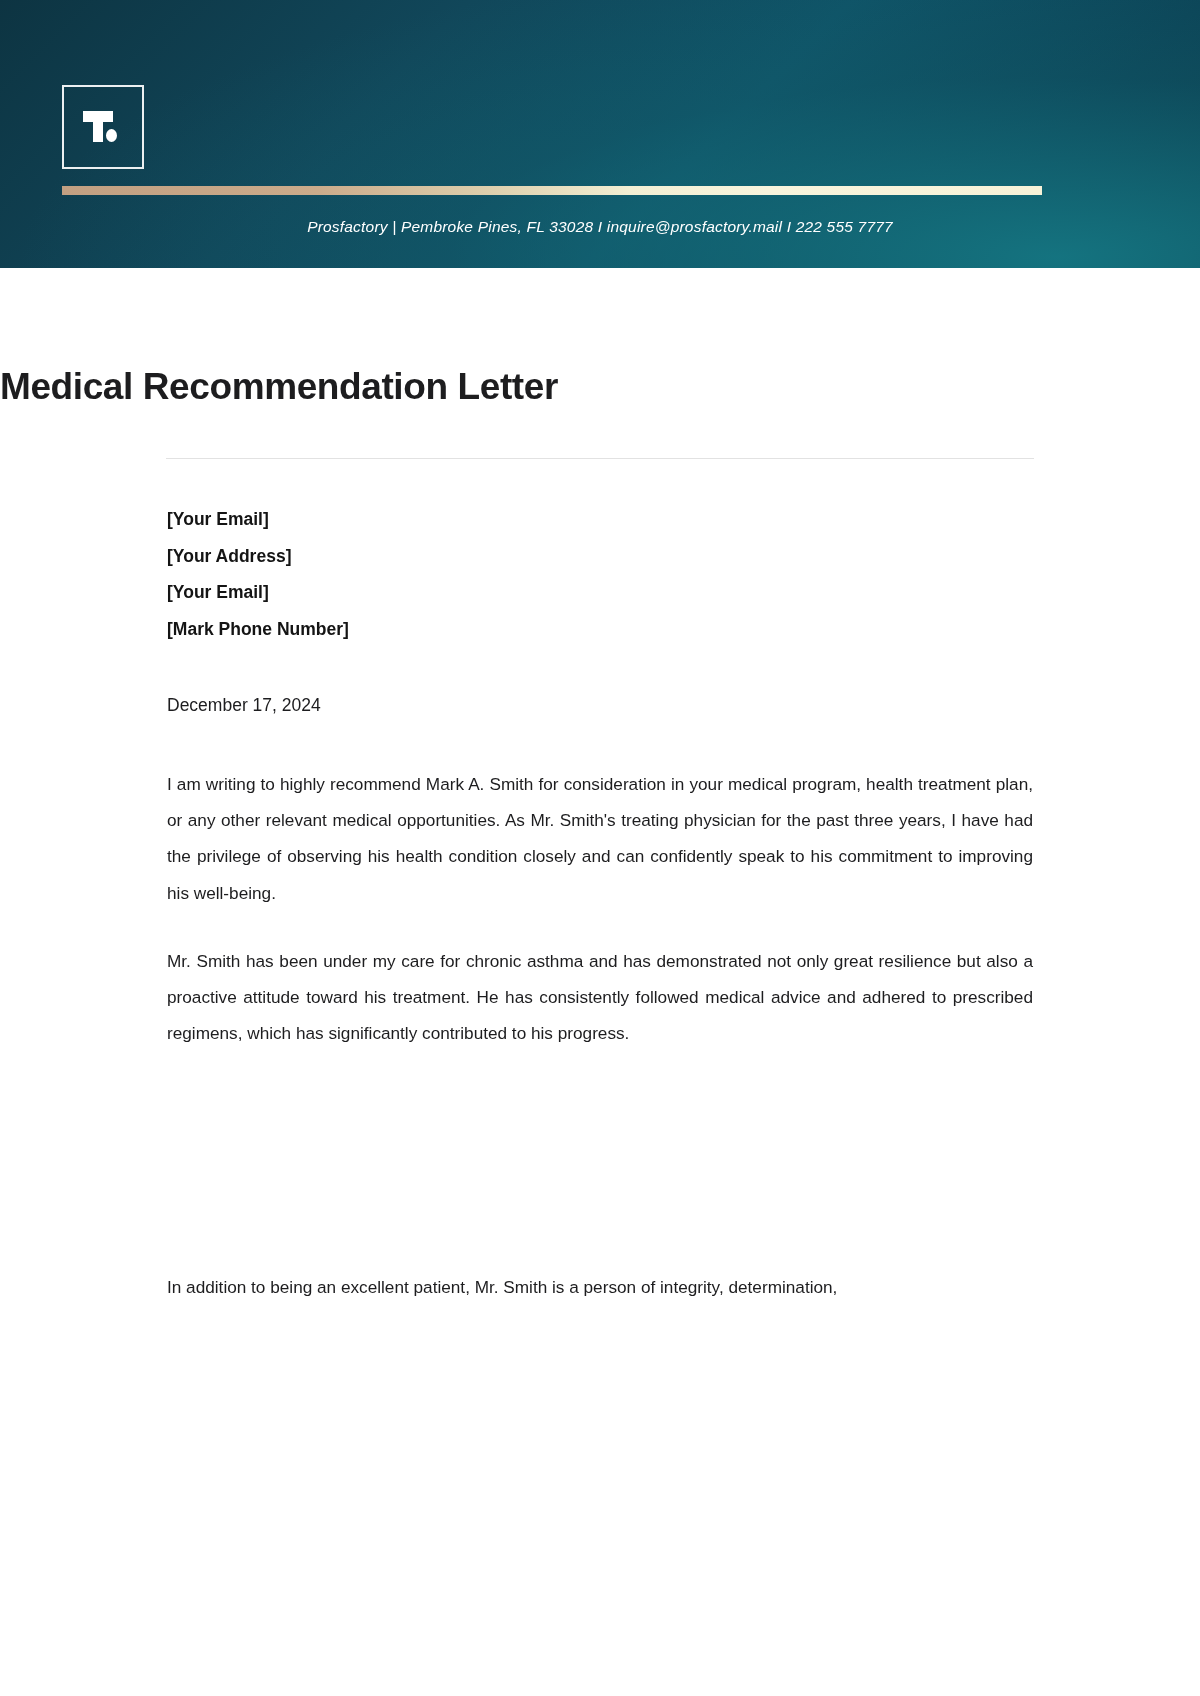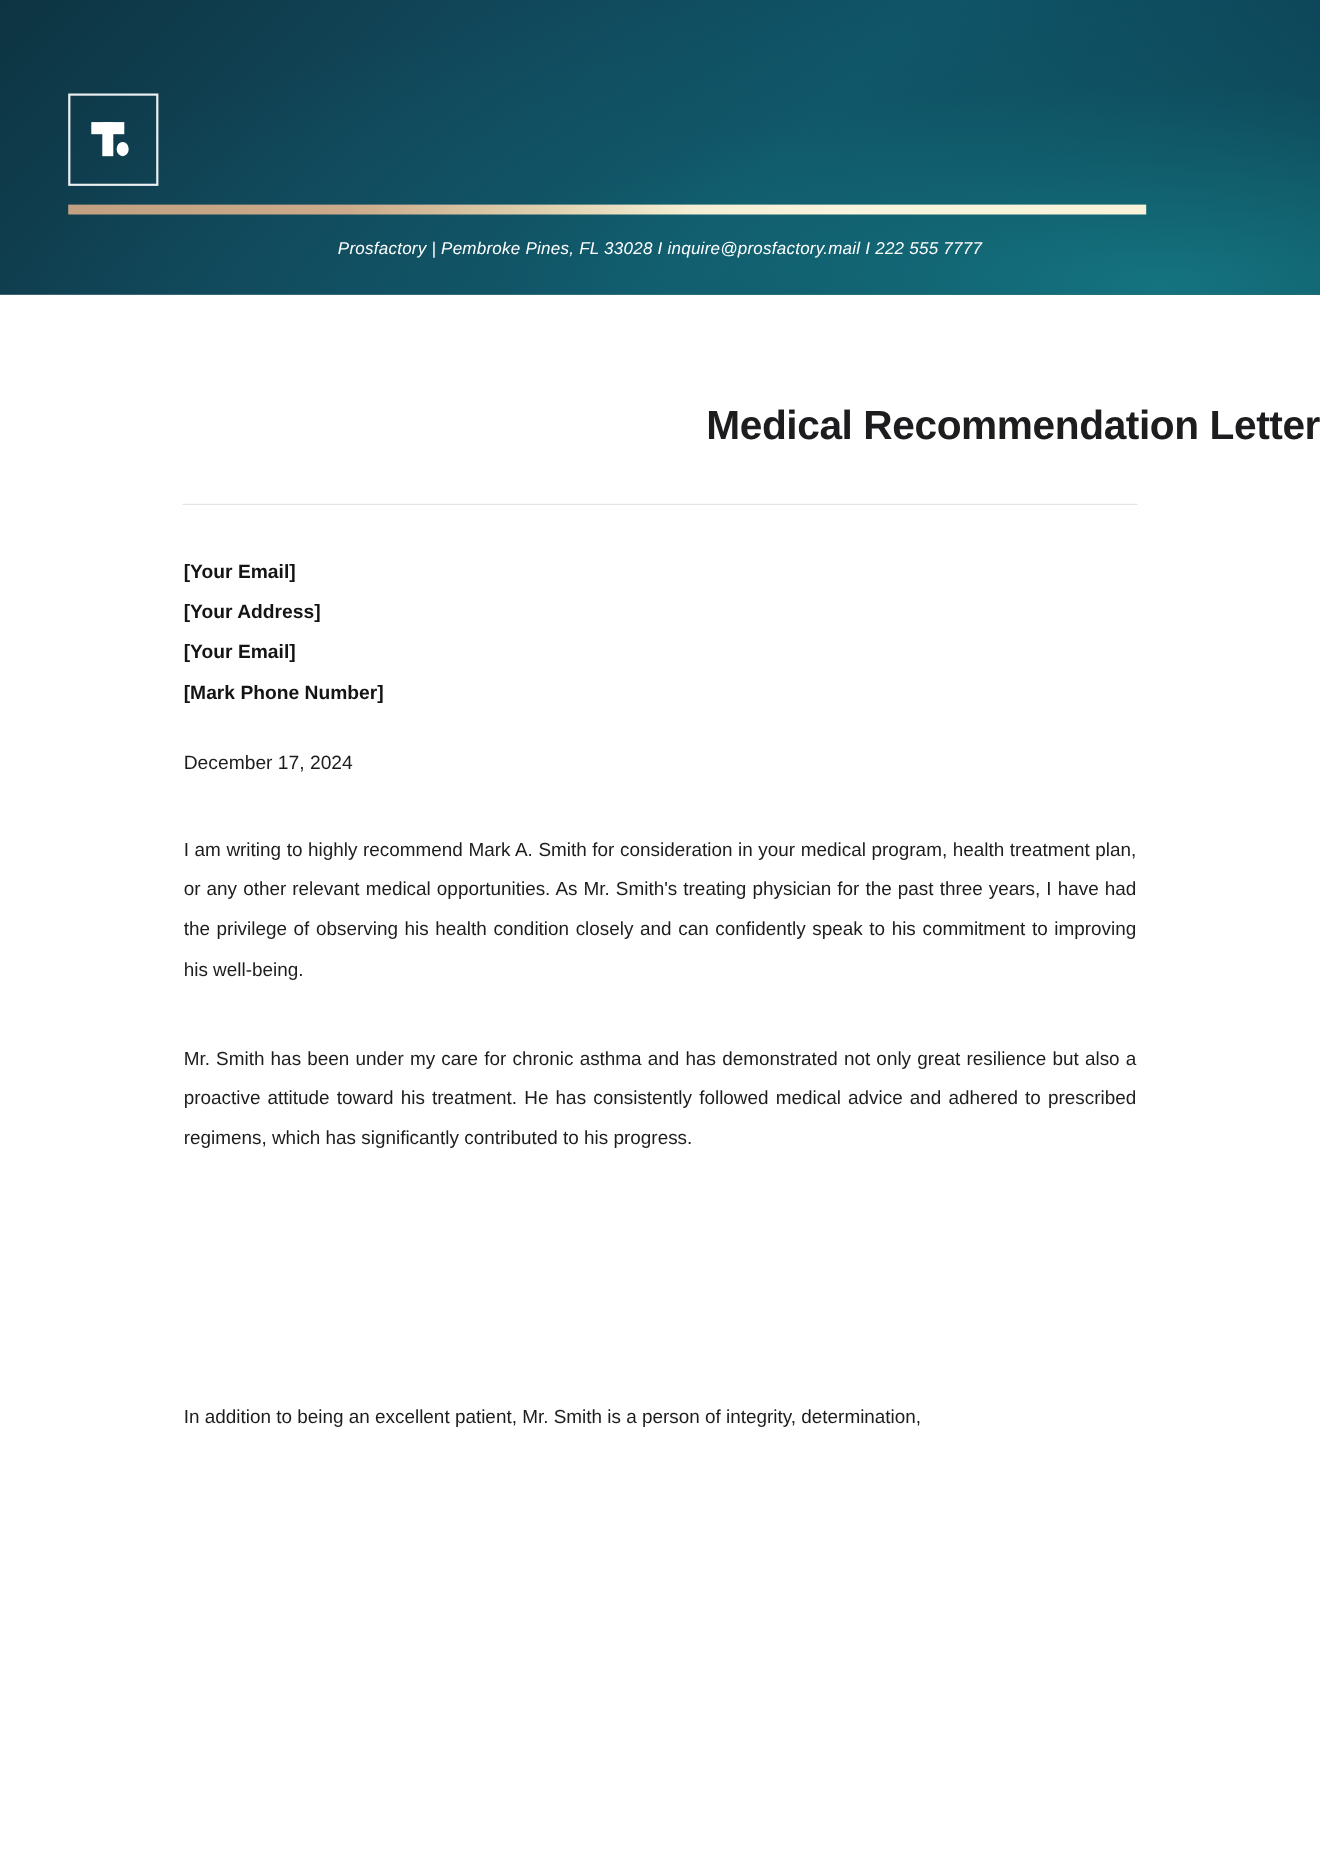--- a/index.html
+++ b/index.html
@@ -100,21 +100,21 @@
   
   .letter-body {
     position: relative;
     width: 1200px;
     padding: 0;
   }
 
   .doc-title {
     margin: 0;
     padding-top: 98px;
-    text-align: right;
+    text-align: left;
     font-size: 37px;
     font-weight: 700;
     color: #1d1d1f;
     letter-spacing: -0.4px;
   }
 
   .title-divider {
     margin: 50px auto 0 auto;
     width: 868px;
     height: 1px;
@@ -132,42 +132,42 @@
     margin: 0 0 0 0;
   }
   .addr-line {
     font-size: 17.5px;
     font-weight: 700;
     line-height: 36.5px;
     color: #141414;
   }
 
   .date-line {
-    margin-top: 36px;
+    margin-top: 48px;
     font-size: 17.5px;
     font-weight: 400;
     color: #1d1d1f;
   }
 
   .salutation {
     margin-top: 54px;
     font-size: 17.5px;
     font-weight: 400;
     color: #1d1d1f;
   }
 
   .para {
     margin-top: 50px;
     font-size: 17.2px;
     line-height: 36.2px;
     text-align: justify;
     color: #1d1d1f;
   }
   .para.tight {
-    margin-top: 45px;
+    margin-top: 32px;
   }
   .para-cut {
     margin-top: 218px;
     font-size: 17.2px;
     line-height: 36.2px;
     text-align: justify;
     color: #1d1d1f;
   }
 </style>
 </head>

